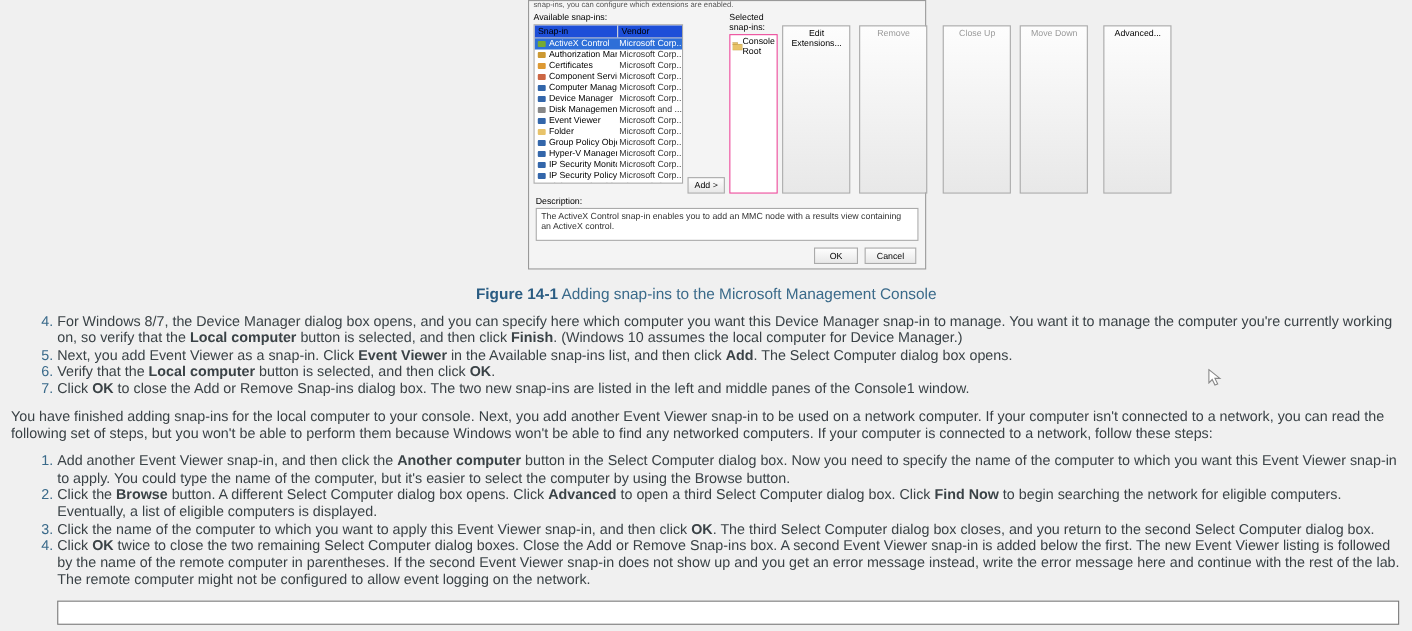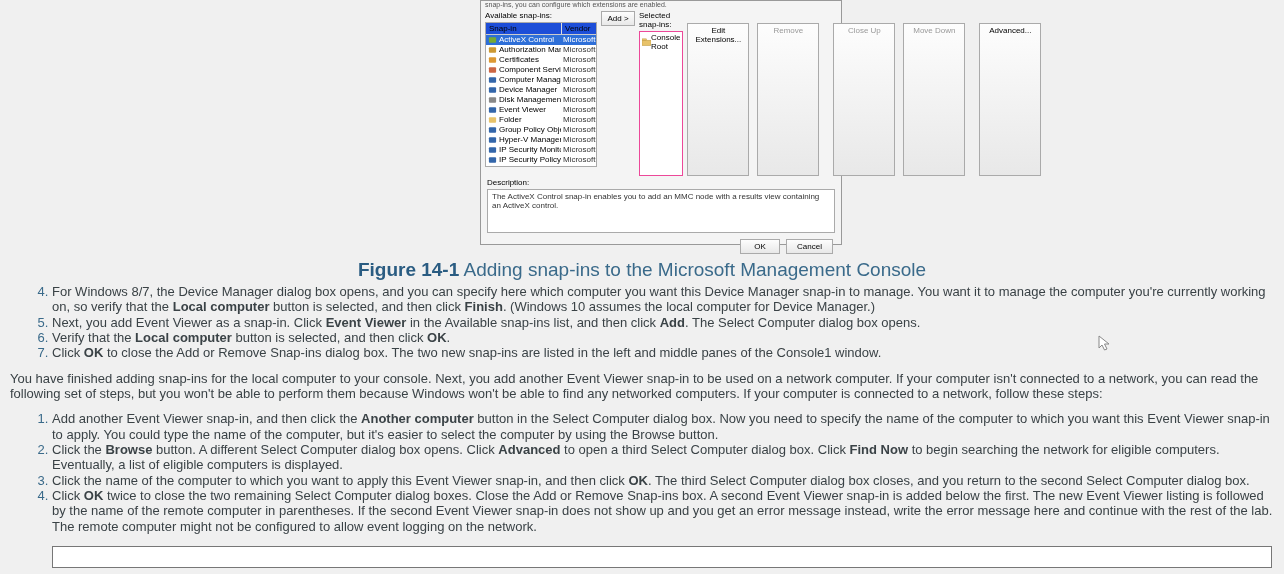--- a/index.html
+++ b/index.html
@@ -36,21 +36,21 @@
     white-space: nowrap;
     overflow: hidden;
   }
   .dialog .body {
     display: flex;
     padding: 2px 4px 0 4px;
     gap: 4px;
   }
   .panel-label { font-size: 8px; margin-bottom: 2px; }
   .avail {
-    width: 112px;
+    width: 136px;
   }
   .listbox {
     border: 1px solid #aaa;
     background: #fff;
     height: 145px;
     overflow: hidden;
     position: relative;
   }
   .listhead {
     display: flex;
@@ -73,21 +73,21 @@
     width: 10px; height: 8px;
     margin: 0 1px 0 2px;
     display: inline-block;
   }
   .row .c1 { width: 62px; overflow: hidden; white-space: nowrap; }
   .row .c2 { flex: 1; overflow: hidden; white-space: nowrap; color: inherit; padding-left: 2px;}
   .row:not(.selected) .c2 { color: #333; }
   .midcol {
     width: 40px;
     display: flex;
-    align-items: flex-start;
+    align-items: flex-end;
     justify-content: center;
   }
   .btn {
     border: 1px solid #aaa;
     background: linear-gradient(#fdfdfd,#e8e8e8);
     font-size: 8px;
     padding: 2px 6px;
     text-align: center;
     cursor: default;
     min-width: 50px;
@@ -112,40 +112,40 @@
     padding-top: 12px;
   }
   .rightcol .btn { width: 62px; margin-left: auto; margin-right: 2px; min-width: 62px;}
   .rightcol .spacer { flex: 1; }
   .descarea {
     padding: 2px 6px;
   }
   .descbox {
     border: 1px solid #aaa;
     background: #fff;
-    height: 44px;
+    height: 30px;
     font-size: 8px;
     padding: 2px 4px;
     color: #333;
   }
   .dlgbuttons {
     display: flex;
     justify-content: flex-end;
     gap: 6px;
     padding: 4px 8px 6px 0;
   }
   .dlgbuttons .btn { min-width: 40px; padding: 2px 10px; }
 
   
   .caption {
     position: absolute;
     top: 259px;
     left: 0; right: 0;
     text-align: center;
-    font-size: 19px;
+    font-size: 14px;
     color: #3a6a8a;
   }
   .caption .fignum { font-weight: bold; color: #2a5c82; }
 
   
   .doc {
     position: absolute;
     top: 284px;
     left: 10px; right: 8px;
     color: #3a4246;

